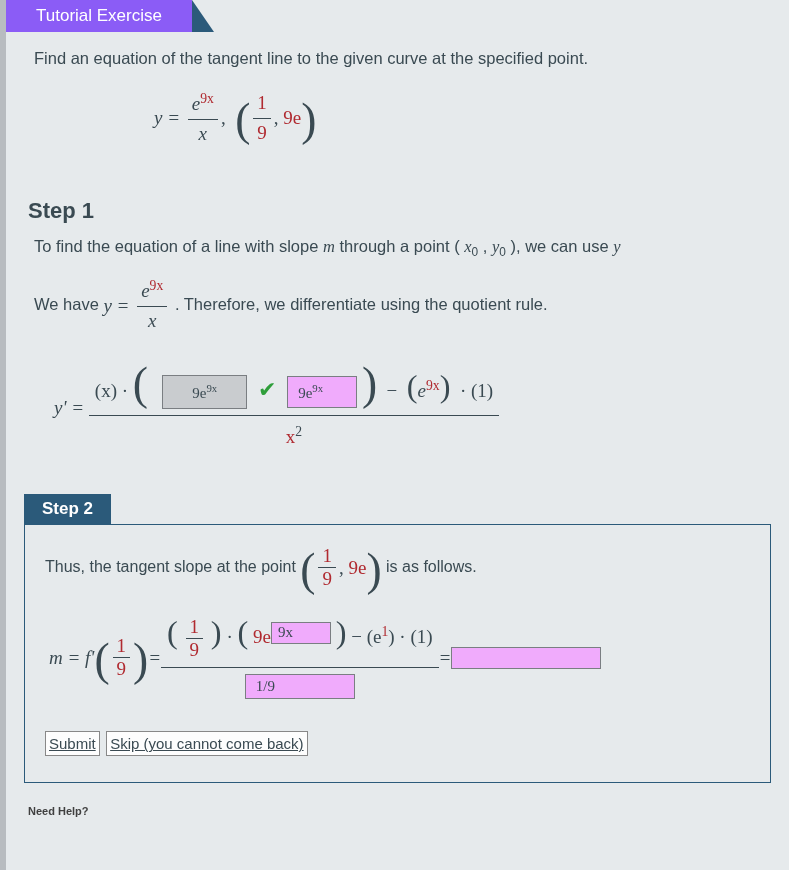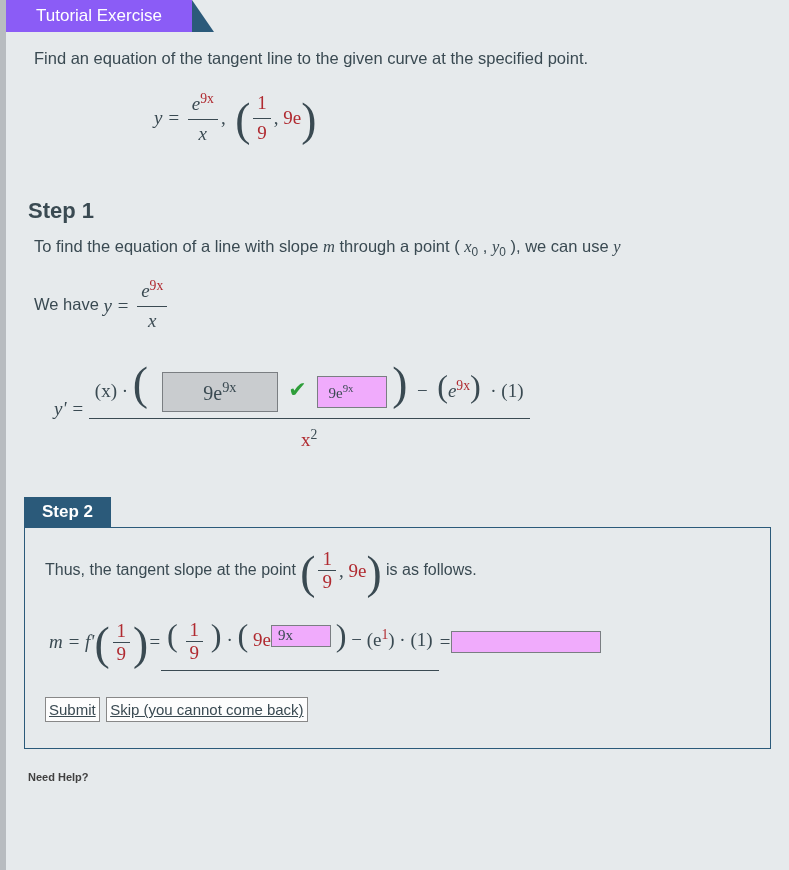--- a/index.html
+++ b/index.html
@@ -91,24 +91,24 @@
     line-height: 0.7;
     font-style: normal;
   }
   .eq-row {
     margin: 18px 0 8px 40px;
   }
   .input-gray {
     background: #c9cccf;
     border: 1px solid #7a7e82;
     display: inline-block;
-    padding: 4px 40px;
+    padding: 4px 29px;
     font-family: 'Times New Roman', serif;
     font-style: normal;
-    font-size: 20px;
+    font-size: 15px;
     text-align: left;
     vertical-align: middle;
     min-width: 50px;
   }
   .input-white {
     background: #f0abfc;
     border: 1px solid #7a7e82;
     display: inline-block;
     padding: 3px 10px;
     font-family: 'Times New Roman', serif;
@@ -207,20 +207,21 @@
 
     <div style="margin-top:14px;">
       <span>We have </span>
       <span class="math">
         <span>y =</span>&nbsp;
         <span class="frac">
           <span class="num"><span>e</span><sup class="red">9x</sup></span>
           <span class="den">x</span>
         </span>
       </span>
+      <span>. Therefore, we differentiate using the quotient rule.</span>
     </div>
 
     <div class="eq-row" style="margin-left:20px;margin-top:22px;">
       <span class="math">
         <span>y' =</span>&nbsp;
         <span class="big-frac">
           <span class="bf-num">
             <span style="font-style:normal;">(x) ·</span>
             <span class="paren-lg">(</span>
             &nbsp;
@@ -283,20 +284,23 @@
               <span class="den red">9</span>
             </span>
             <span class="paren-md">)</span>
             <span style="font-style:normal;"> · </span>
             <span class="paren-md">(</span>
             <span class="red">9e</span><sup><span class="input-white" style="min-width:60px;padding:1px 6px;">9x</span></sup>
             <span class="paren-md">)</span>
             <span style="font-style:normal;"> − </span>
             <span style="font-style:normal;">(e</span><sup class="red">1</sup><span style="font-style:normal;">) · (1)</span>
           </span>
+          <span class="bf-den">
+            <span class="input-white" style="min-width:110px;">1/9</span>
+          </span>
         </span>
         <span> = </span>
         <span class="input-white wide"></span>
       </span>
     </div>
 
     <div class="btn-row">
       <span class="btn">Submit</span>
       <span class="btn">Skip (you cannot come back)</span>
     </div>

